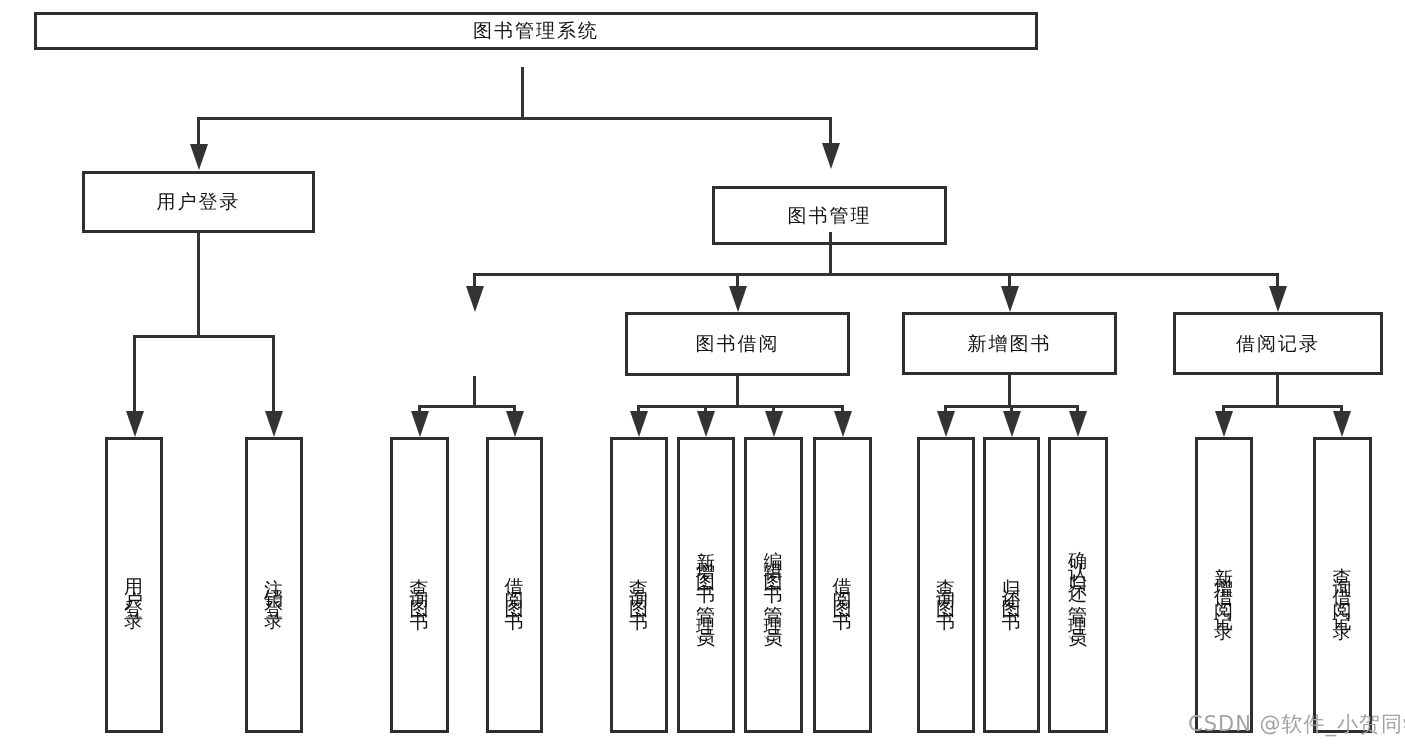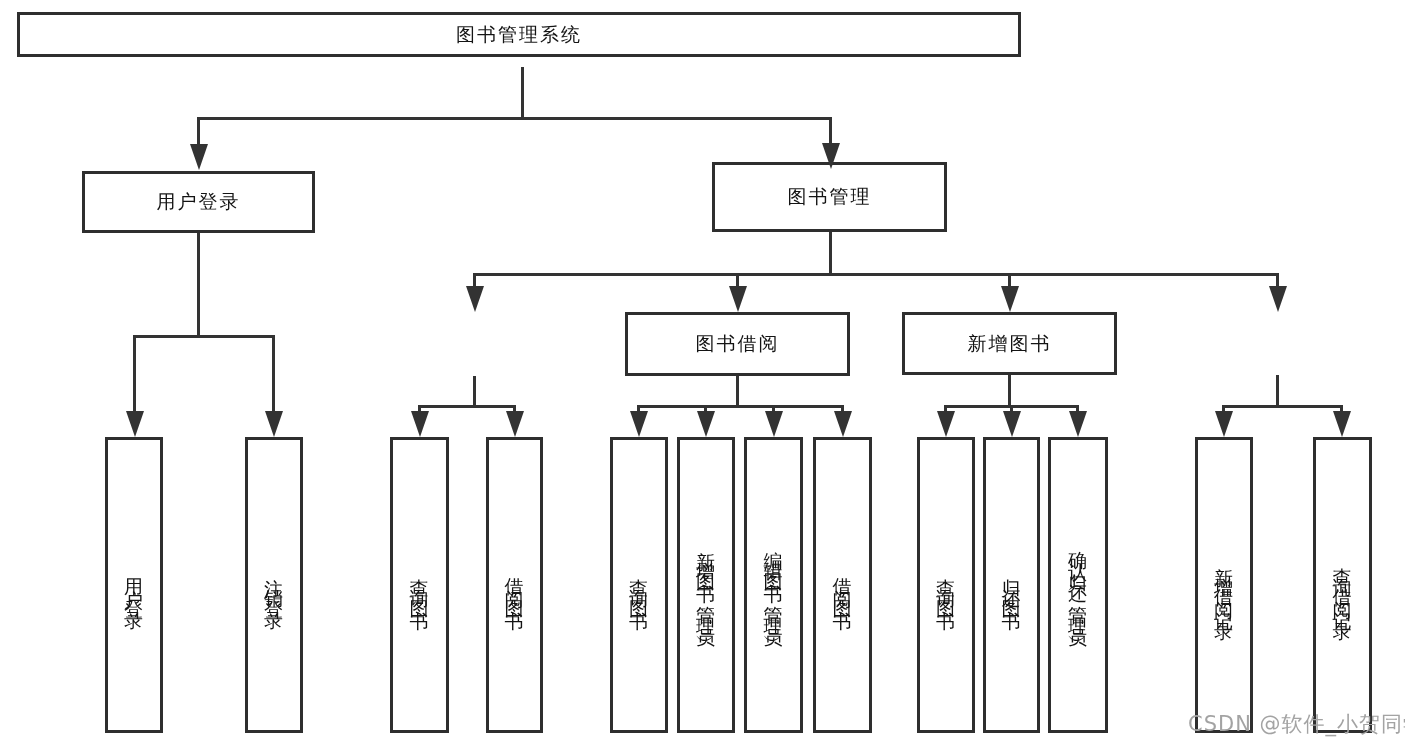--- a/index.html
+++ b/index.html
@@ -40,27 +40,28 @@
     position:absolute;left:1188px;top:710px;
     color:var(--wm);font-size:21px;letter-spacing:1px;
     z-index:10;white-space:nowrap;
   }
 </style>
 </head>
 <body>
 
 <div class="canvas">
 
-  <div class="box" style="left:17px;top:12px;width:1004px;height:45px">图书管理系统</div>
+  <div class="box" style="left:34px;top:12px;width:1004px;height:38px">图书管理系统</div>
 
   <div class="box" style="left:82px;top:171px;width:233px;height:62px">用户登录</div>
-  <div class="box" style="left:712px;top:162px;width:235px;height:70px">图书管理</div>
+  <div class="box" style="left:712px;top:186px;width:235px;height:59px">图书管理</div>
 
   <div class="box" style="left:625px;top:312px;width:225px;height:64px">图书借阅</div>
   <div class="box" style="left:902px;top:312px;width:215px;height:63px">新增图书</div>
+  <div class="box" style="left:1173px;top:312px;width:210px;height:63px">借阅记录</div>
 
   <div class="box leaf" style="left:105px">用户登录</div>
   <div class="box leaf" style="left:245px">注销登录</div>
 
   <div class="box leaf" style="left:390px;width:59px">查询图书</div>
   <div class="box leaf" style="left:486px;width:57px">借阅图书</div>
 
   <div class="box leaf" style="left:610px">查询图书</div>
   <div class="box leaf" style="left:677px">新增图书（管理员）</div>
   <div class="box leaf" style="left:744px;width:59px">编辑图书（管理员）</div>

